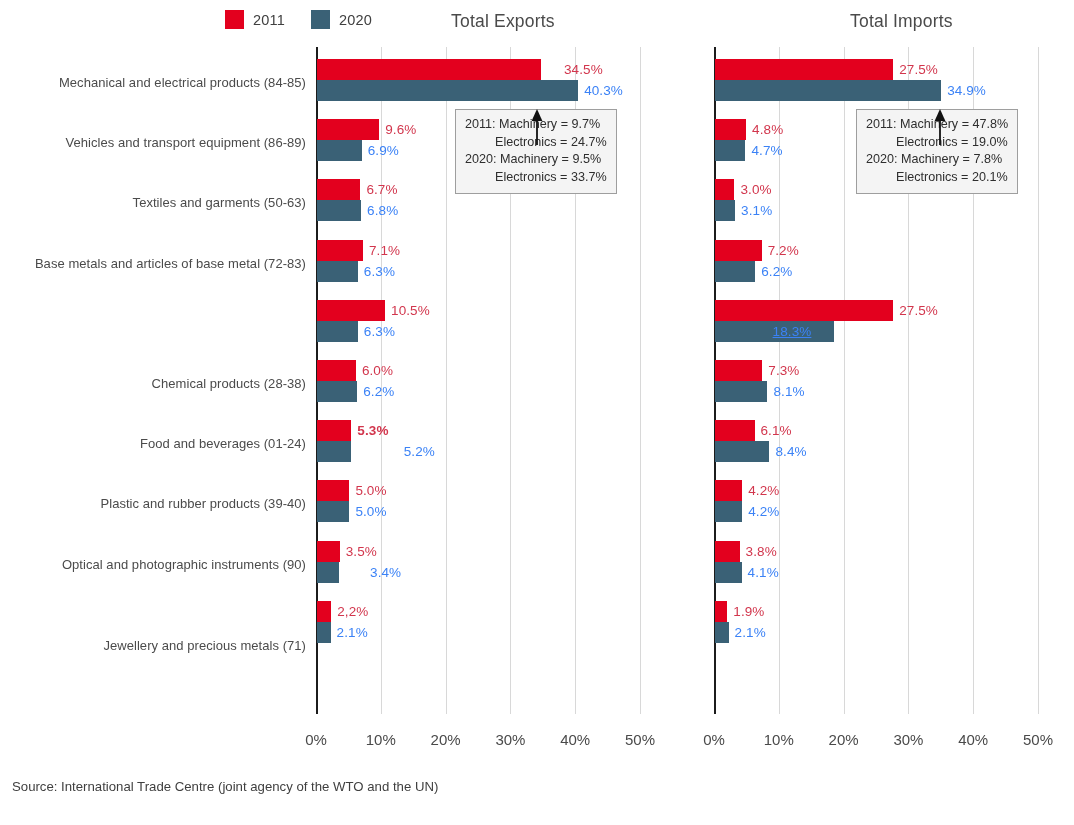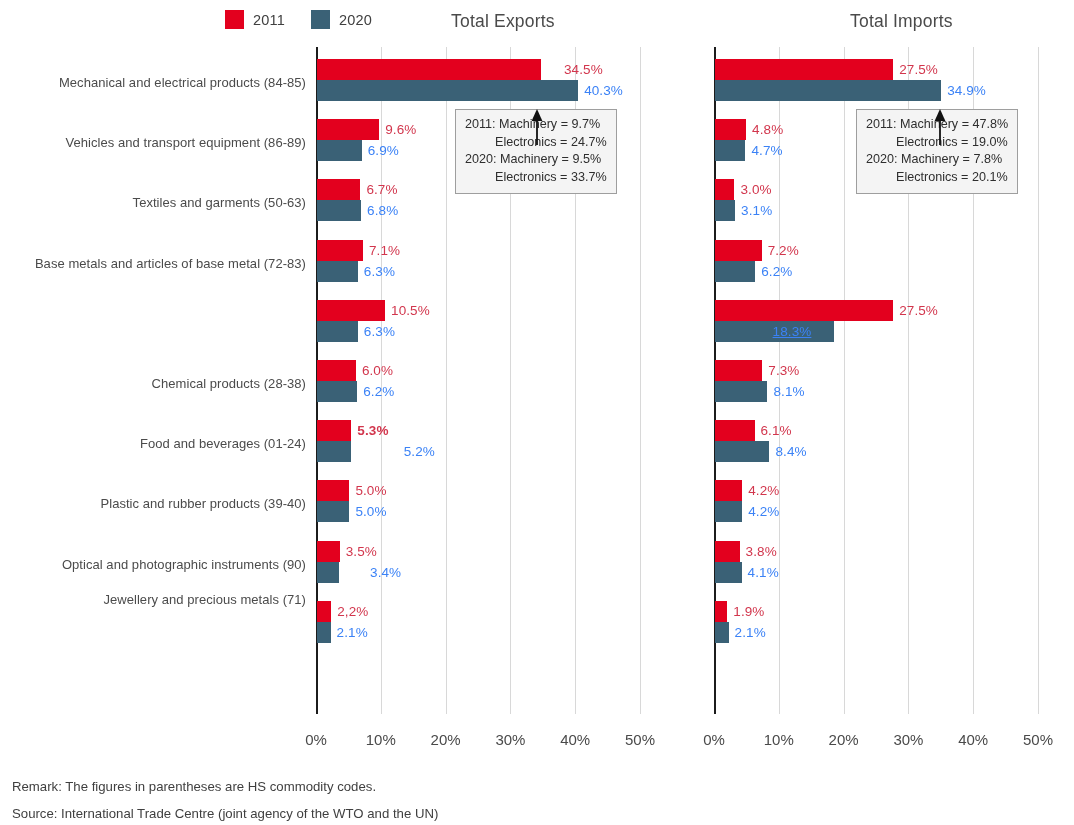--- a/index.html
+++ b/index.html
@@ -183,21 +183,21 @@
 
 <div id="category-labels">
     <div class="cat-label" style="top: 28px;">Mechanical and electrical products (84-85)</div>
     <div class="cat-label" style="top: 88.2px;">Vehicles and transport equipment (86-89)</div>
     <div class="cat-label" style="top: 148.4px;">Textiles and garments (50-63)</div>
     <div class="cat-label" style="top: 208.6px;">Base metals and articles of base metal (72-83)</div>
     <div class="cat-label" style="top: 329px;">Chemical products (28-38)</div>
     <div class="cat-label" style="top: 389.2px;">Food and beverages (01-24)</div>
     <div class="cat-label" style="top: 449.4px;">Plastic and rubber products (39-40)</div>
     <div class="cat-label" style="top: 509.6px;">Optical and photographic instruments (90)</div>
-    <div class="cat-label" style="top: 545px;">Jewellery and precious metals (71)</div>
+    <div class="cat-label" style="top: 591px;">Jewellery and precious metals (71)</div>
   </div>
 
 <div class="panel" id="panel-exports">
     <div class="gridline" style="left: 324px;"></div>
     <div class="gridline" style="left: 259.2px;"></div>
     <div class="gridline" style="left: 194.4px;"></div>
     <div class="gridline" style="left: 129.6px;"></div>
     <div class="gridline" style="left: 64.8px;"></div>
   <div class="axis-line"></div>
   <div class="callout" id="callout-exports" style="left:139px; top:62px;">
@@ -322,15 +322,14 @@
 <div class="xaxis" id="xaxis-imports">
     <div class="xtick-label" style="left: 0px;">0%</div>
     <div class="xtick-label" style="left: 64.8px;">10%</div>
     <div class="xtick-label" style="left: 129.6px;">20%</div>
     <div class="xtick-label" style="left: 194.4px;">30%</div>
     <div class="xtick-label" style="left: 259.2px;">40%</div>
     <div class="xtick-label" style="left: 324px;">50%</div>
   </div>
 
 <div id="footer">
-  <span class="footer-line">Remark: The figures in parentheses are HS commodity codes.</span>
   <span class="footer-line">Source: International Trade Centre (joint agency of the WTO and the UN)</span>
 </div>
 
 </body></html>

